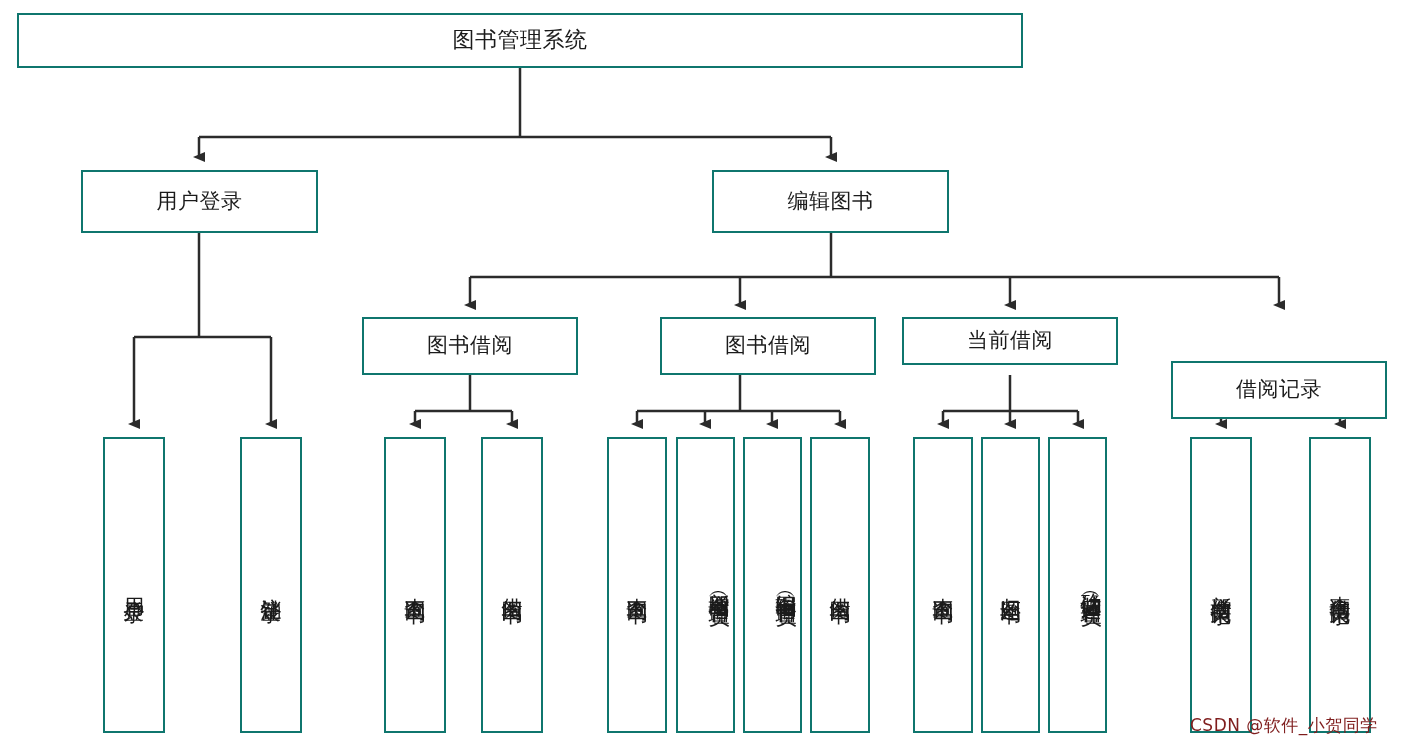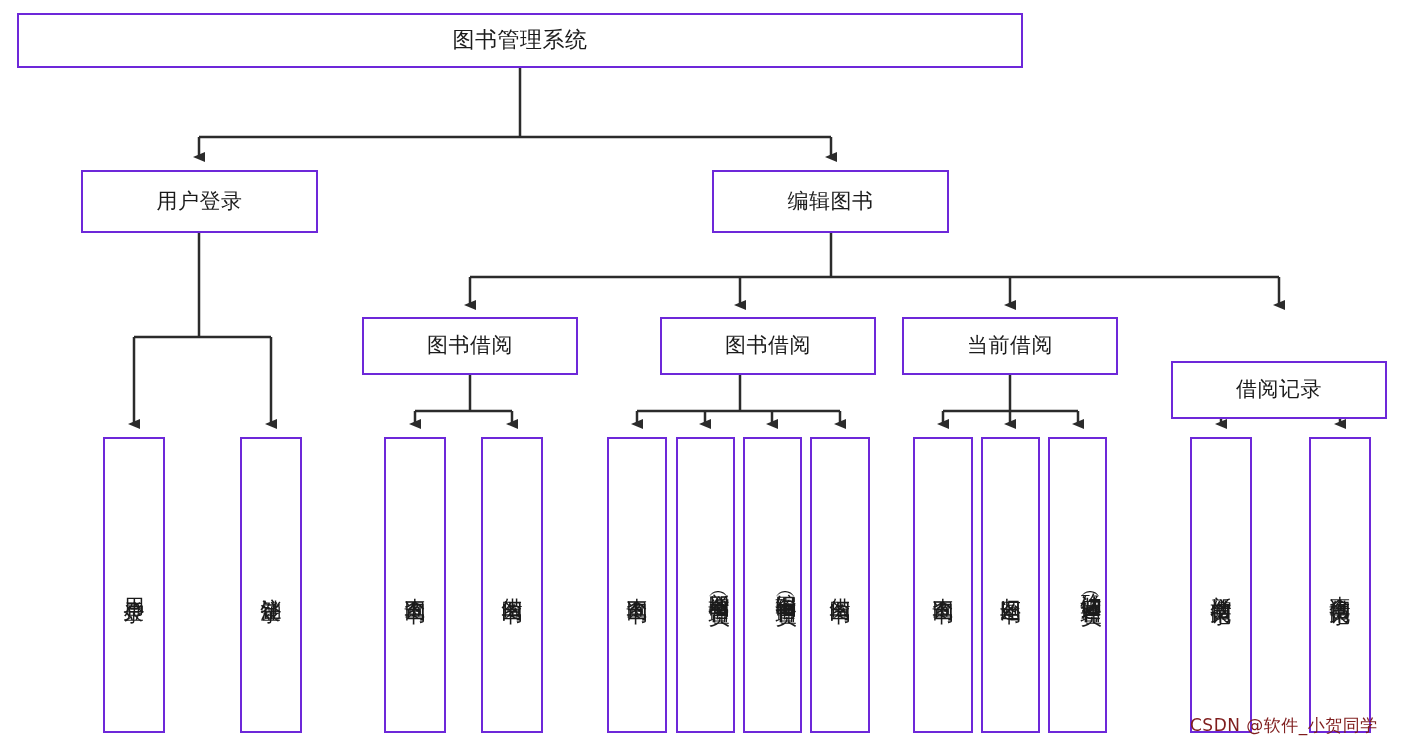--- a/index.html
+++ b/index.html
@@ -22,21 +22,21 @@
     position: absolute;
     left: 0;
     top: 0;
     width: 1405px;
     height: 747px;
     pointer-events: none;
   }
   .node {
     position: absolute;
     box-sizing: border-box;
-    border: 2px solid #6d28d9;
+    border: 2px solid #0f766e;
     background: #ffffff;
     display: flex;
     align-items: center;
     justify-content: center;
     color: #1b1b1b;
   }
   .node.h {
     font-size: 21px;
     line-height: 1.2;
     letter-spacing: 0.5px;
@@ -134,21 +134,21 @@
   <div class="node h" style="left:712px; top:170px; width:237px; height:63px;">
     <span>编辑图书</span>
   </div>
 
   <div class="node h" style="left:362px; top:317px; width:216px; height:58px;">
     <span>图书借阅</span>
   </div>
   <div class="node h" style="left:660px; top:317px; width:216px; height:58px;">
     <span>图书借阅</span>
   </div>
-  <div class="node h" style="left:902px; top:317px; width:216px; height:58px;">
+  <div class="node h" style="left:902px; top:317px; width:216px; height:48px;">
     <span>当前借阅</span>
   </div>
   <div class="node h" style="left:1171px; top:317px; width:216px; height:58px;margin-top:44px;">
     <span>借阅记录</span>
   </div>
 
   <div class="node v mid" style="left:103px; top:437px; width:62px; height:296px;">
     <span class="vtext">用户登录</span>
   </div>
   <div class="node v mid" style="left:240px; top:437px; width:62px; height:296px;">

